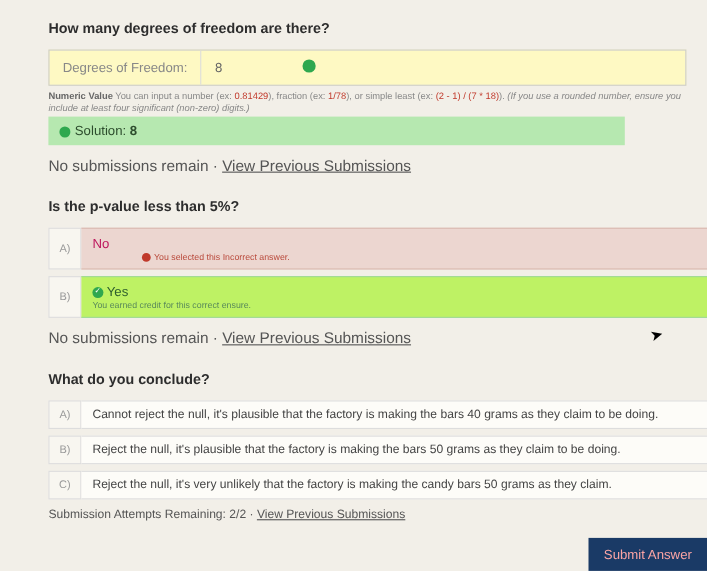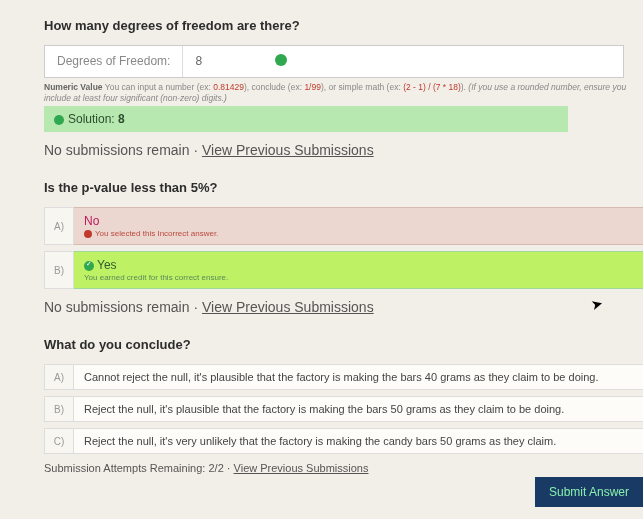--- a/index.html
+++ b/index.html
@@ -18,21 +18,21 @@
   .question-title {
     font-weight: bold;
     color: #2d2d2d;
     font-size: 13px;
     margin-bottom: 12px;
   }
   .input-row {
     display: flex;
     align-items: stretch;
     border: 1px solid #ccc;
-    background: #ffffff;
+    background: #fef9c3;
     width: 580px;
   }
   .input-label {
     padding: 8px 12px;
     color: #888;
     border-right: 1px solid #ddd;
     font-size: 12px;
   }
   .input-value {
     padding: 8px 12px;
@@ -100,21 +100,21 @@
     border: 1px solid #ddd;
     border-left: none;
     font-size: 11px;
     background: #fdfcf8;
   }
   .mc-incorrect {
     background: #ecd6d0;
     border-color: #d9b9b0;
   }
   .mc-incorrect .mc-main { color: #be185d; font-size: 12px; }
-  .mc-incorrect .mc-sub { color: #b94a3c; font-size: 8px; margin-top: 1px; }
+  .mc-incorrect .mc-sub { color: #b94a3c; font-size: 8px; margin-top: 1px; margin-left: 45px; }
   .mc-incorrect .mc-sub .ic {
     display: inline-block; width: 8px; height: 8px; background: #c0392b; border-radius: 50%;
     margin-right: 3px; vertical-align: middle;
   }
   .mc-correct {
     background: #bef264;
     border-color: #9fd99a;
   }
   .mc-correct .mc-main { color: #2d5d2d; font-size: 12px; }
   .mc-correct .mc-main .ic {
@@ -127,23 +127,23 @@
   .mc-correct .mc-sub { color: #5a8a5a; font-size: 8px; margin-top: 1px; }
   .mc-plain { background: #fdfcf8; color: #444; }
   .attempts {
     font-size: 11px;
     color: #555;
     margin-top: 8px;
   }
   .attempts a { color: #555; text-decoration: underline; cursor: pointer; }
   .submit-btn {
     position: absolute;
-    right: 0; bottom: 12px;
+    right: 0; bottom: 0;
     background: #1a3a66;
-    color: #86efac;
+    color: #fca5a5;
     padding: 8px 14px;
     font-size: 12px;
     border: none;
     cursor: pointer;
   }
   .cursor {
     position: absolute;
     right: 40px;
     top: 296px;
     font-size: 14px;
@@ -157,21 +157,21 @@
 <div class="content">
 
   <div class="question-block">
     <div class="question-title">How many degrees of freedom are there?</div>
     <div class="input-row">
       <div class="input-label">Degrees of Freedom:</div>
       <div class="input-value">8</div>
       <div class="input-status"><span class="dot-green"></span></div>
     </div>
     <div class="hint">
-      <b>Numeric Value</b><span> You can input a number (ex: </span><span class="red">0.81429</span><span>), conclude (ex: </span><span class="red">1/99</span><span>), or simple math (ex: </span><span class="red">(2 - 1) / (7 * 18)</span><span>). </span><span class="ital">(If you use a rounded number, ensure you include at least four significant (non-zero) digits.)</span>
+      <b>Numeric Value</b><span> You can input a number (ex: </span><span class="red">0.81429</span><span>), fraction (ex: </span><span class="red">1/78</span><span>), or simple least (ex: </span><span class="red">(2 - 1) / (7 * 18)</span><span>). </span><span class="ital">(If you use a rounded number, ensure you include at least four significant (non-zero) digits.)</span>
     </div>
     <div class="solution-bar">
       <span class="marker"></span><span>Solution: </span><b>8</b>
     </div>
     <div class="sub-remain">
       <span>No submissions remain · </span><a>View Previous Submissions</a>
     </div>
   </div>
 
   <div class="question-block">

